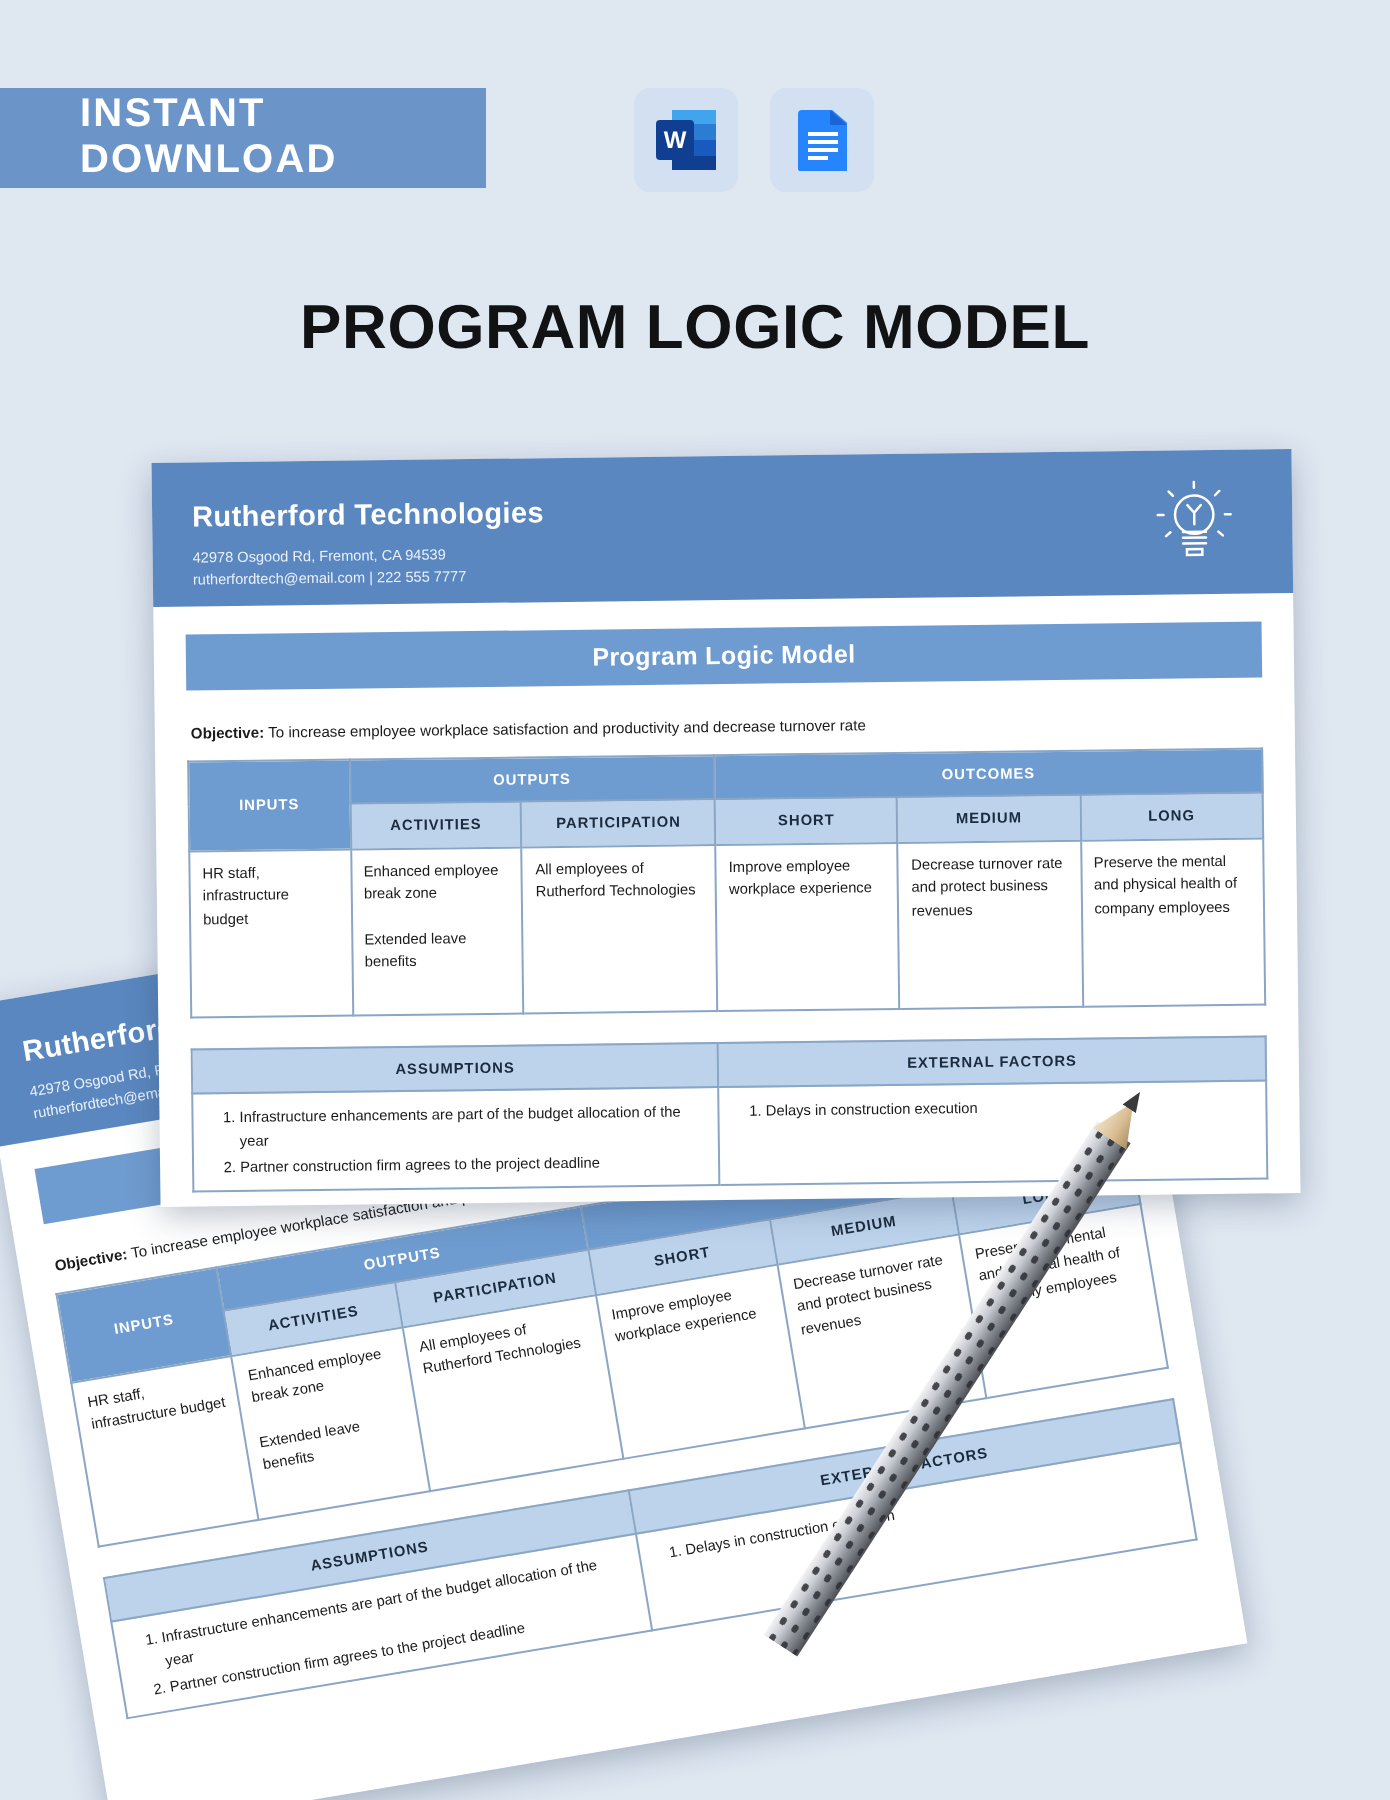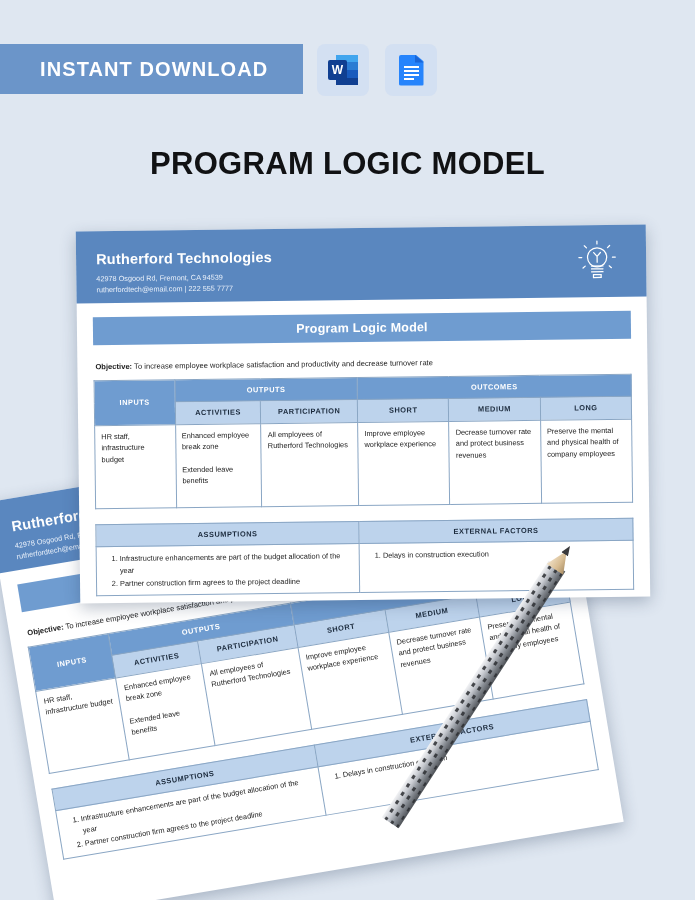--- a/index.html
+++ b/index.html
@@ -5,21 +5,21 @@
   html,body{margin:0;padding:0;}
   body{
     width:695px;height:900px;
     background:#dfe7f1;
     font-family:"Liberation Sans", sans-serif;
     overflow:hidden;
     position:relative;
   }
 
   
-  #promo{position:absolute;left:0;top:44px;height:50px;width:303px;
+  #promo{position:absolute;left:0;top:44px;height:50px;width:243px;
     background:#6b95c9;display:flex;align-items:center;}
   #promo .txt{color:#ffffff;font-size:20px;letter-spacing:1.1px;font-weight:700;
     padding-left:40px;}
 
   .file-chip{position:absolute;top:44px;width:52px;height:52px;border-radius:8px;
     background:#d3e0f2;display:flex;align-items:center;justify-content:center;}
   #chip-word{left:317px;}
   #chip-docs{left:385px;}
 
   

